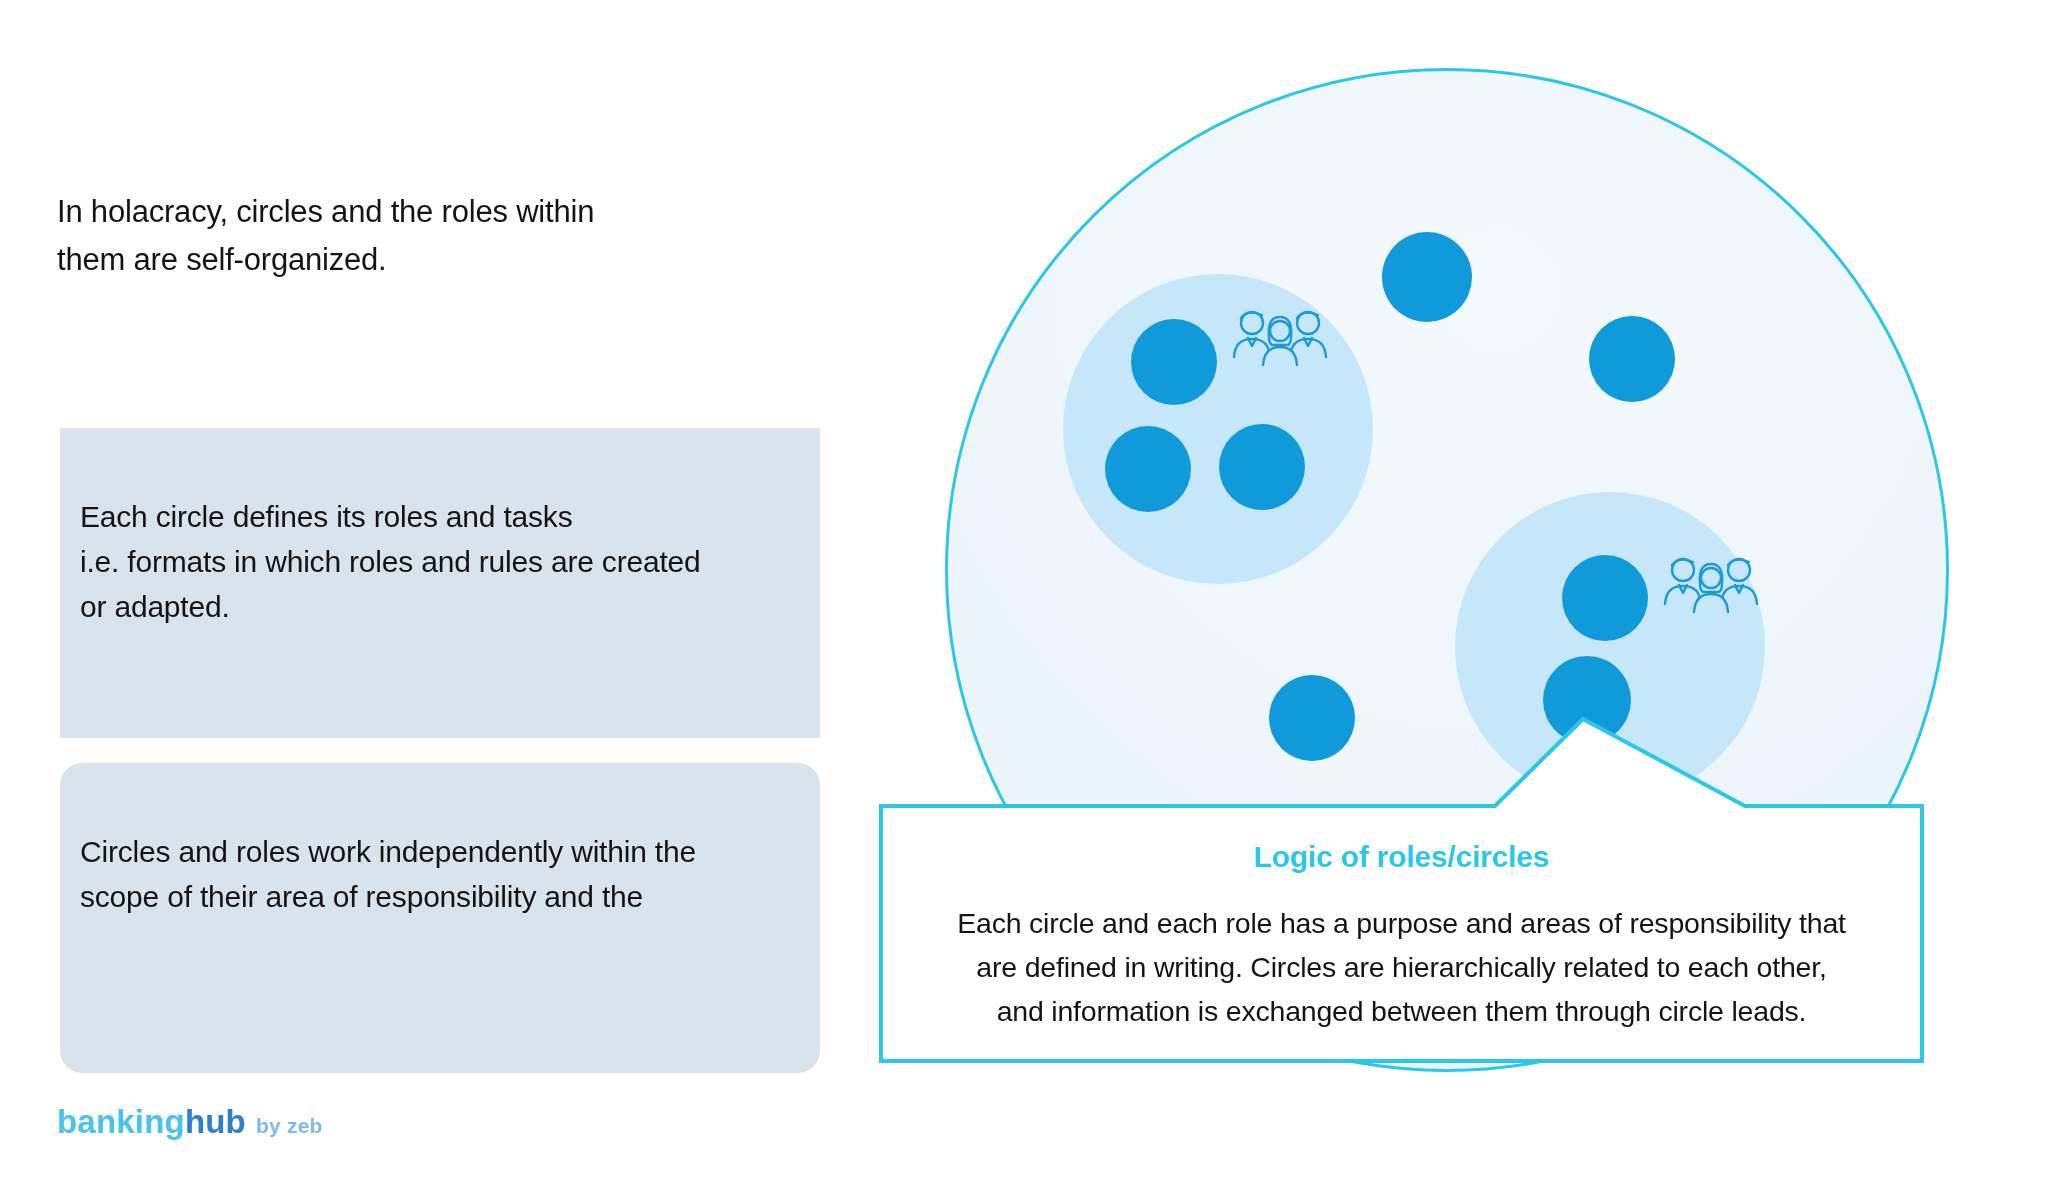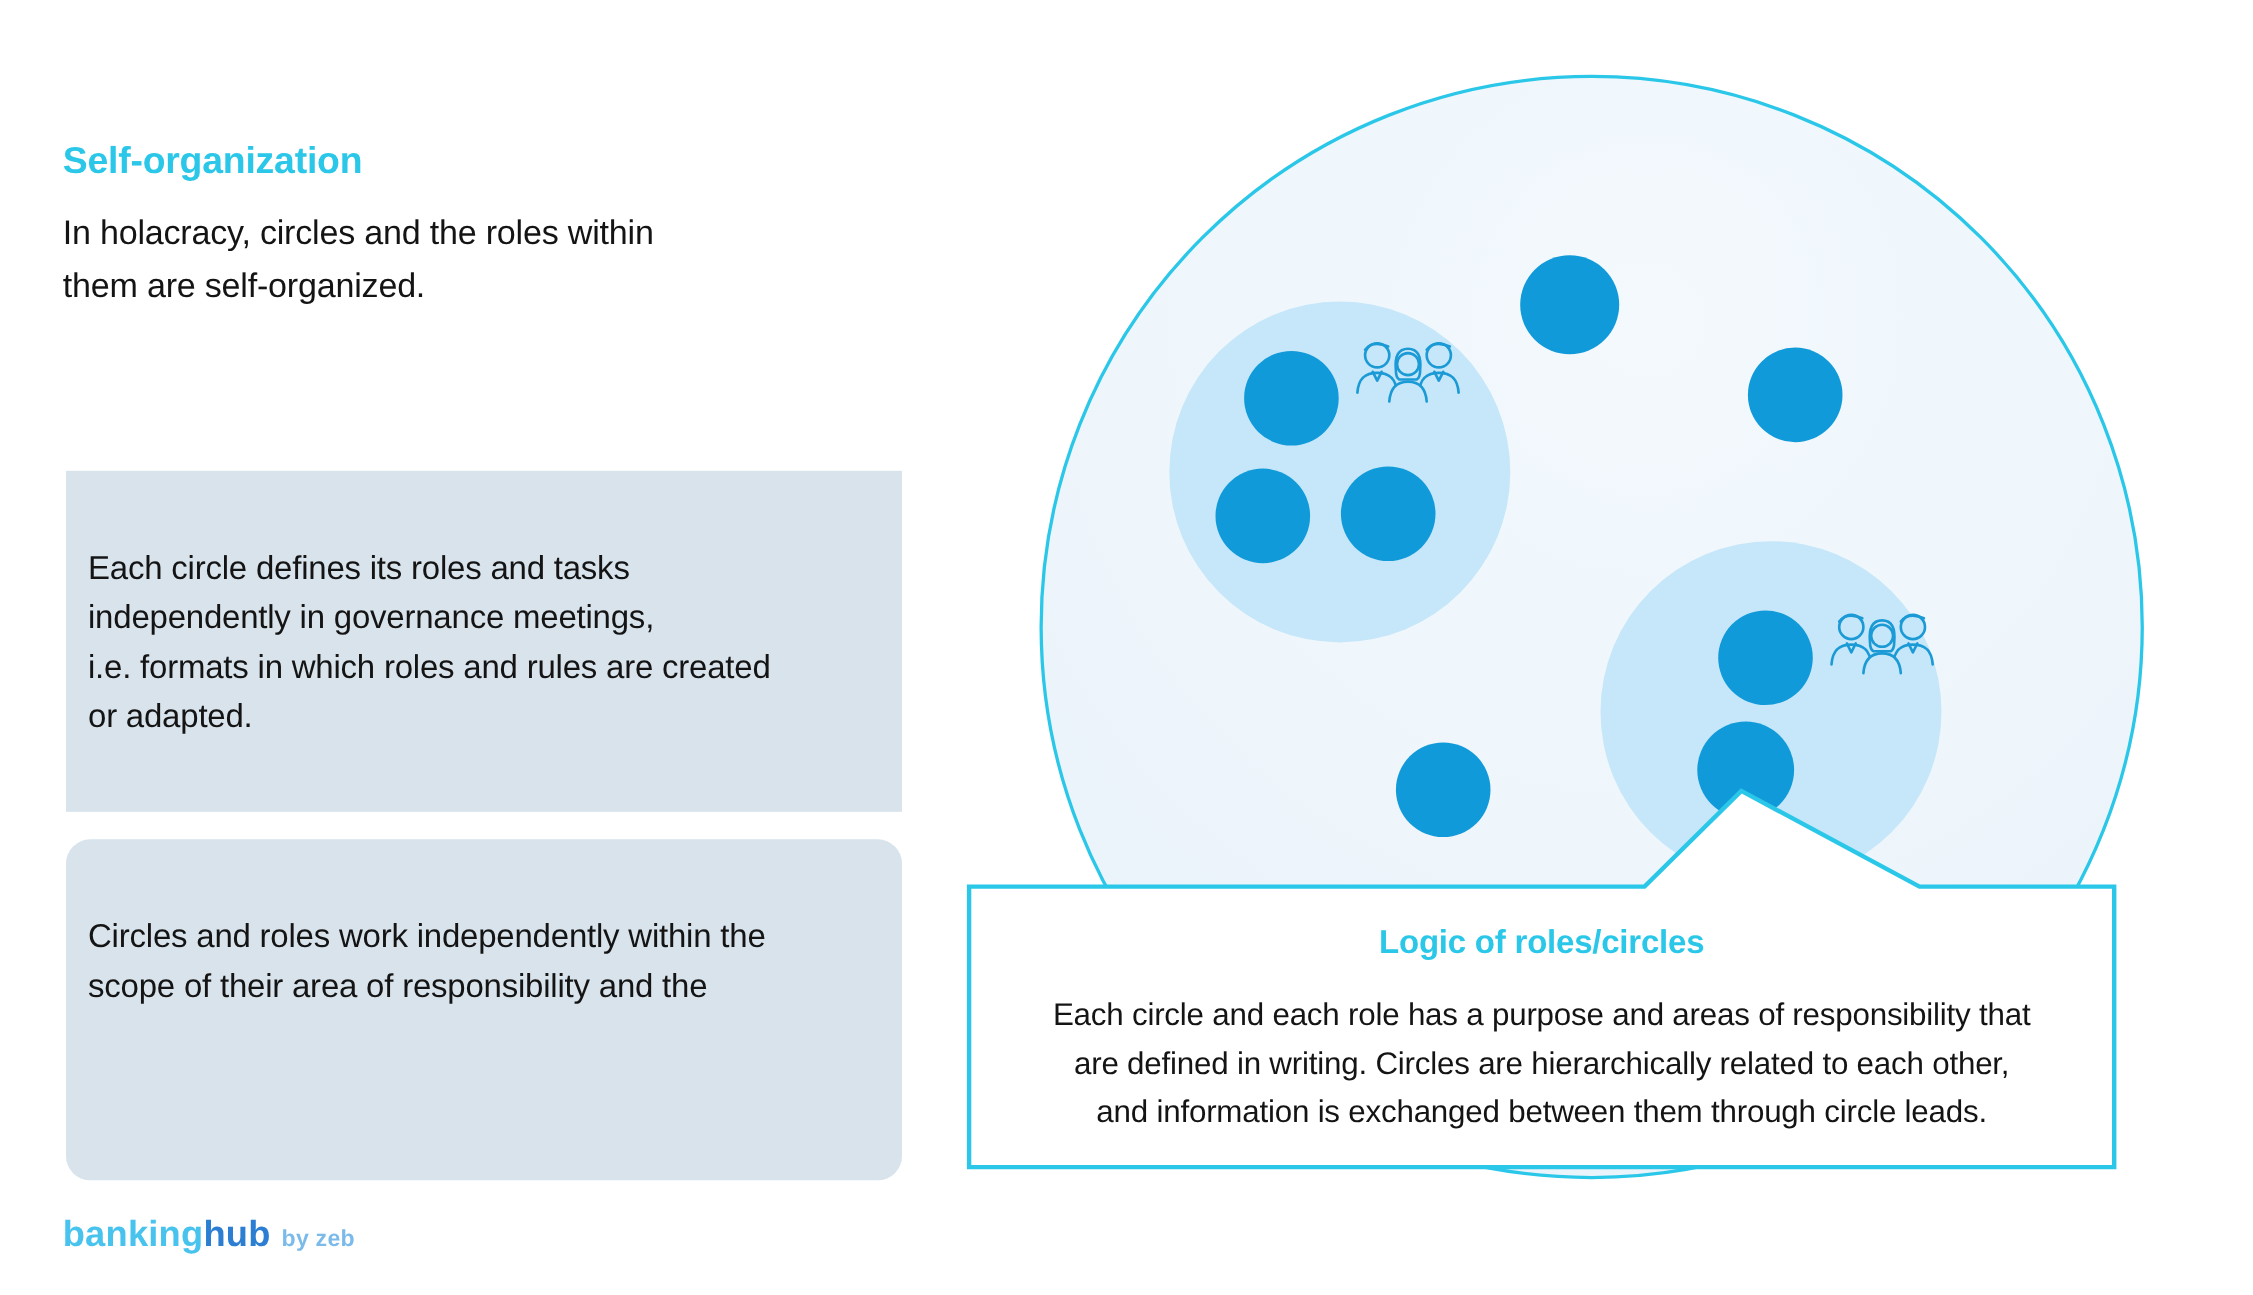--- a/index.html
+++ b/index.html
@@ -81,30 +81,28 @@
     text-align:center;font-size:28.5px;line-height:44px;
     letter-spacing:-0.2px;color:var(--text,#141414);
   }
   .callout-body span{display:block;white-space:nowrap;}
 </style>
 </head>
 <body>
 
 <div class="page">
 
-  <h1 class="page-title">Self-organization</h1>
 
   <p class="intro">
     <span>In holacracy, circles and the roles within</span>
     <span>them are self-organized.</span>
   </p>
 
   <div class="info-box box1">
     <span>Each circle defines its roles and tasks</span>
-    <span>independently in governance meetings,</span>
     <span>i.e. formats in which roles and rules are created</span>
     <span>or adapted.</span>
   </div>
 
   <div class="info-box box2">
     <span>Circles and roles work independently within the</span>
     <span>scope of their area of responsibility and the</span>
   </div>
 
   <div class="logo">

